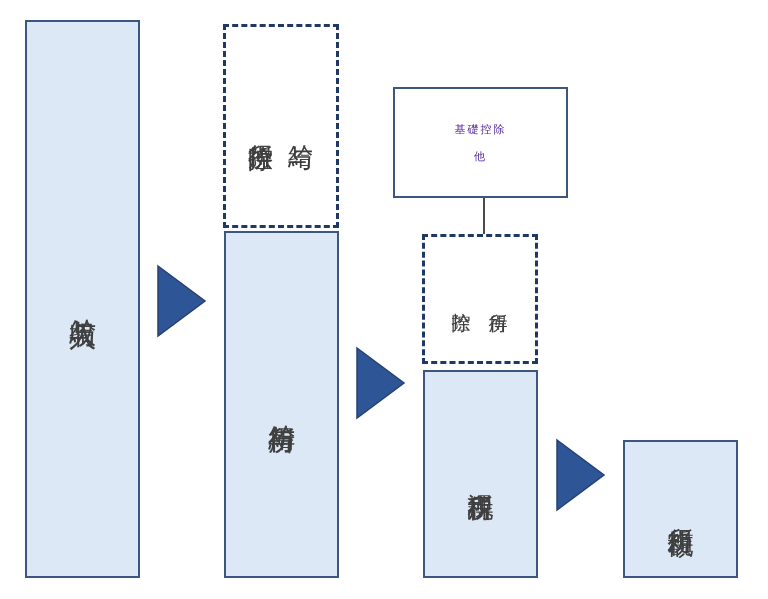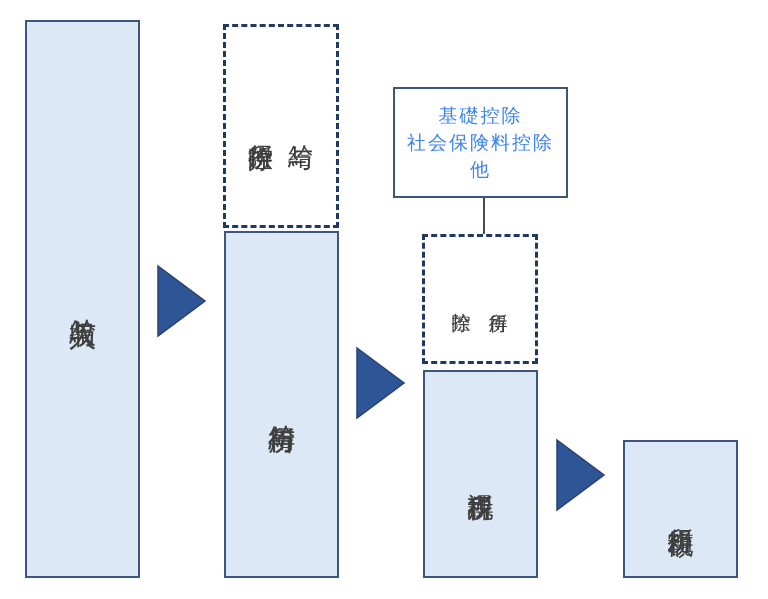--- a/index.html
+++ b/index.html
@@ -38,24 +38,24 @@
   
   .info-box {
     background: #ffffff;
     border: 2px solid #3a5681;
     display: flex;
     flex-direction: column;
     align-items: center;
     justify-content: center;
   }
   .info-line {
-    font-size: 19px;
+    font-size: 11px;
     line-height: 27px;
     letter-spacing: 2px;
-    color: #3b82f6;
+    color: #4c1d95;
     white-space: nowrap;
   }
 
   
   .vtext {
     writing-mode: vertical-rl;
     text-orientation: upright;
     color: #3f3f3f;
     letter-spacing: 1px;
   }
@@ -100,21 +100,20 @@
   </div>
 
   <div class="abs arrow" style="left:356px; top:346px; width:50px; height:74px;">
     <svg width="50" height="74" viewBox="0 0 50 74" xmlns="http://www.w3.org/2000/svg">
       <polygon points="1,2 48,37 1,72" fill="#2e5596" stroke="#27416f" stroke-width="1.5"></polygon>
     </svg>
   </div>
 
   <div class="abs info-box" style="left:393px; top:87px; width:175px; height:111px;">
     <div class="info-line">基礎控除</div>
-    <div class="info-line">社会保険料控除</div>
     <div class="info-line">他</div>
   </div>
 
   <div class="abs connector" style="left:483px; top:198px; height:36px;"></div>
 
   <div class="abs dashed-box" style="left:422px; top:234px; width:116px; height:130px;">
     <div class="vtext vt-dash2">
       <span>所得</span>
       <span>控除</span>
     </div>

